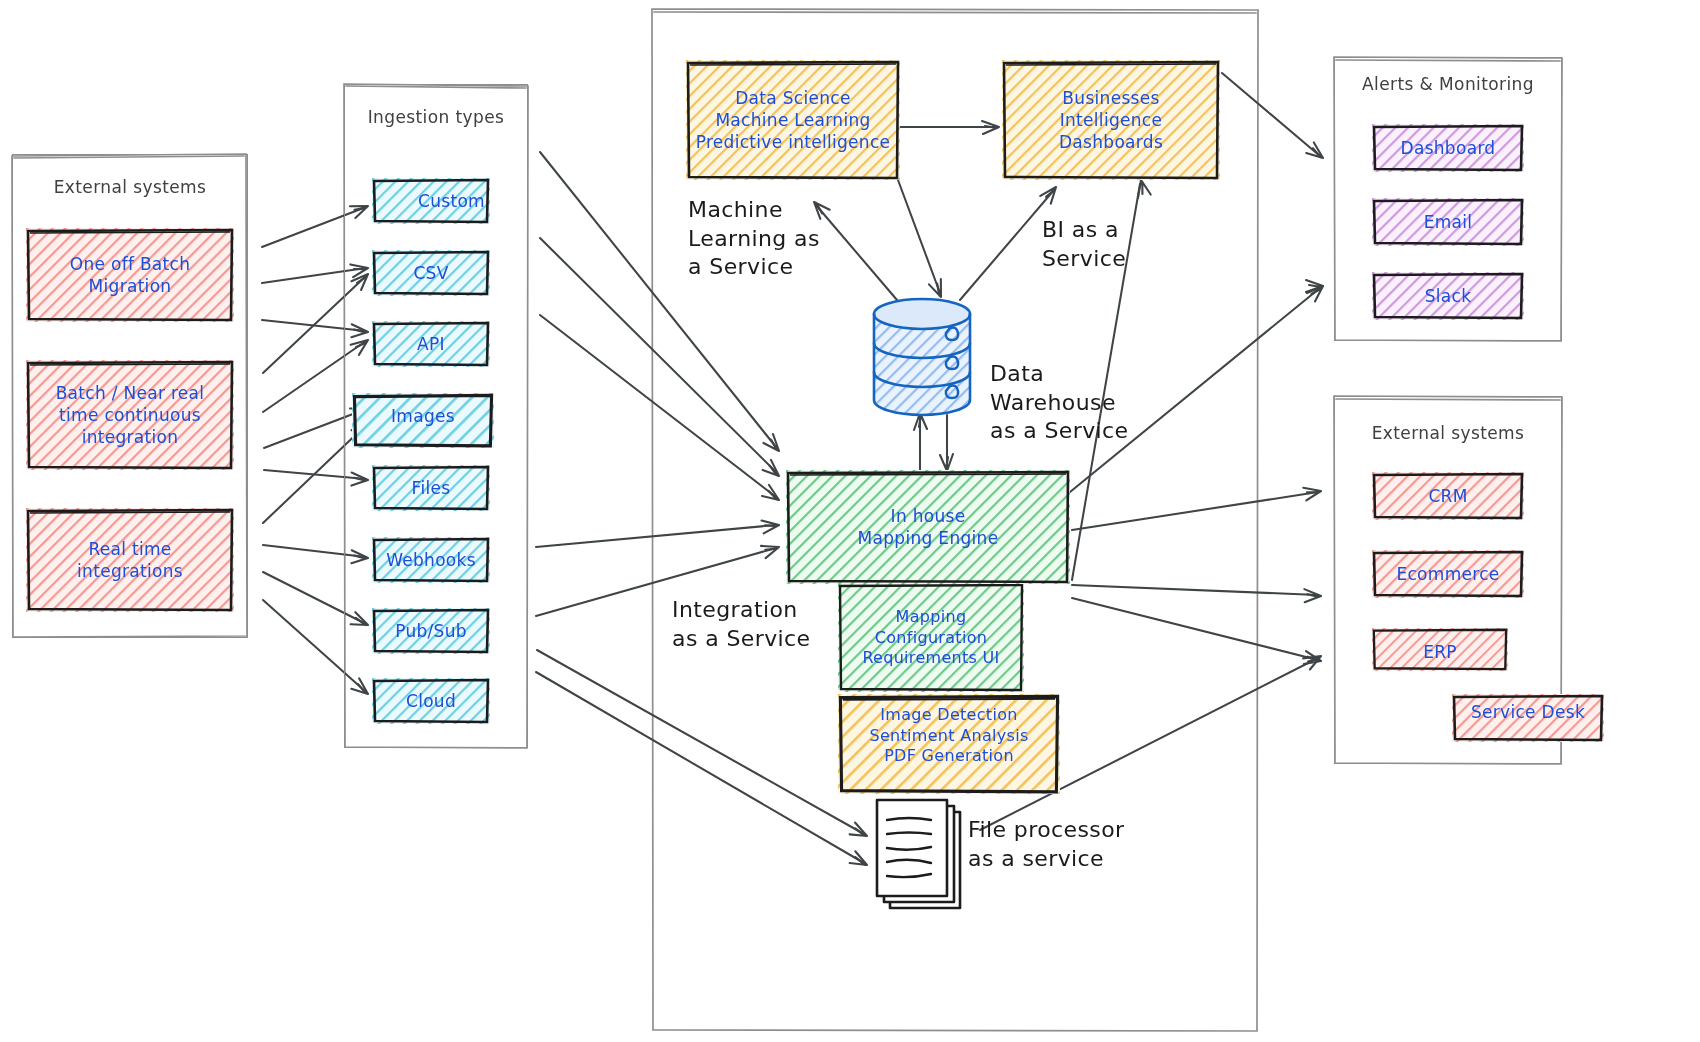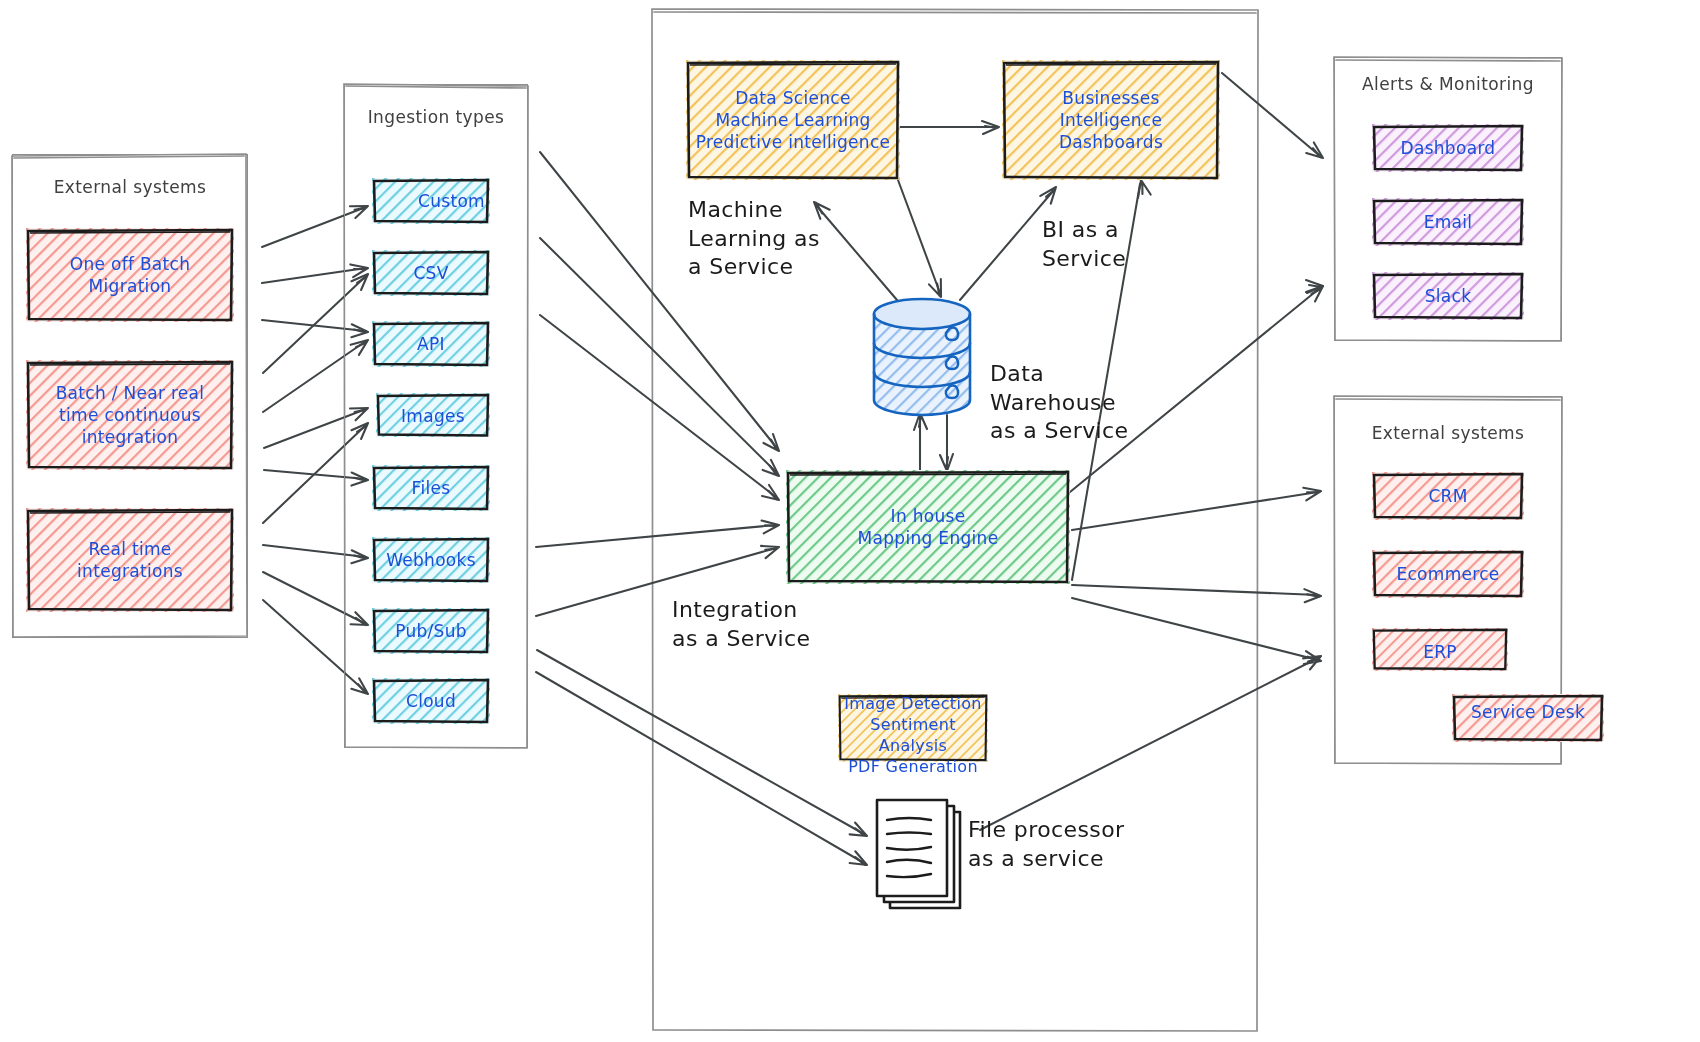--- a/index.html
+++ b/index.html
@@ -210,21 +210,21 @@
   </div>
   <div class="node" style="left:372px;top:321px;width:118px;height:46px;">
     <svg class="hatch" viewBox="0 0 118 46" preserveAspectRatio="none">
         <rect width="118" height="46" fill="url(#hc)"></rect>
       </svg>
     <svg class="brd" viewBox="0 0 118 46" preserveAspectRatio="none">
       <path d="M2,3 L116,2 L115,44 L3,43 Z" fill="none" stroke="#1c1c1c" stroke-width="2.6"></path>
       </svg>
     <div class="txt">API</div>
   </div>
-  <div class="node" style="left:376px;top:393px;width:114px;height:46px;">
+  <div class="node" style="left:352px;top:393px;width:142px;height:46px;">
     <svg class="hatch" viewBox="0 0 118 46" preserveAspectRatio="none">
         <rect width="118" height="46" fill="url(#hc)"></rect>
       </svg>
     <svg class="brd" viewBox="0 0 118 46" preserveAspectRatio="none">
       <path d="M2,3 L116,2 L115,44 L3,43 Z" fill="none" stroke="#1c1c1c" stroke-width="2.6"></path>
       </svg>
     <div class="txt">Images</div>
   </div>
   <div class="node" style="left:372px;top:465px;width:118px;height:46px;">
     <svg class="hatch" viewBox="0 0 118 46" preserveAspectRatio="none">
@@ -310,22 +310,33 @@
         <rect width="284" height="114" fill="url(#hg)"></rect>
       </svg>
     <svg class="brd" viewBox="0 0 284 114" preserveAspectRatio="none">
       <path d="M2,3 L282,2 L281,112 L3,111 Z" fill="none" stroke="#1c1c1c" stroke-width="2.6"></path>
       <path d="M4,5 L280,4" fill="none" stroke="#1c1c1c" stroke-width="1.5"></path>
       </svg>
     <div class="txt" style="white-space:pre-line;">In house
 Mapping Engine</div>
   </div>
 
-
-  <div class="node" style="left:838px;top:694px;width:150px;height:84px;">
+  <div class="node" style="left:838px;top:584px;width:186px;height:108px;">
+    <svg class="hatch" viewBox="0 0 186 108" preserveAspectRatio="none">
+        <rect width="186" height="108" fill="url(#hg)"></rect>
+      </svg>
+    <svg class="brd" viewBox="0 0 186 108" preserveAspectRatio="none">
+      <path d="M2,2 L184,1 L183,106 L3,105 Z" fill="none" stroke="#1c1c1c" stroke-width="2.4"></path>
+      </svg>
+    <div class="txt" style="white-space:pre-line;font-size:16px;">Mapping
+Configuration
+Requirements UI</div>
+  </div>
+
+  <div class="node" style="left:838px;top:694px;width:222px;height:84px;">
     <svg class="hatch" viewBox="0 0 186 84" preserveAspectRatio="none">
         <rect width="186" height="84" fill="url(#hy)"></rect>
       </svg>
     <svg class="brd" viewBox="0 0 186 84" preserveAspectRatio="none">
       <path d="M2,3 L184,2 L183,82 L3,81 Z" fill="none" stroke="#1c1c1c" stroke-width="2.6"></path>
       <path d="M4,5 L182,4" fill="none" stroke="#1c1c1c" stroke-width="1.5"></path>
       </svg>
     <div class="txt" style="white-space:pre-line;font-size:16px;">Image Detection
 Sentiment Analysis
 PDF Generation</div>

